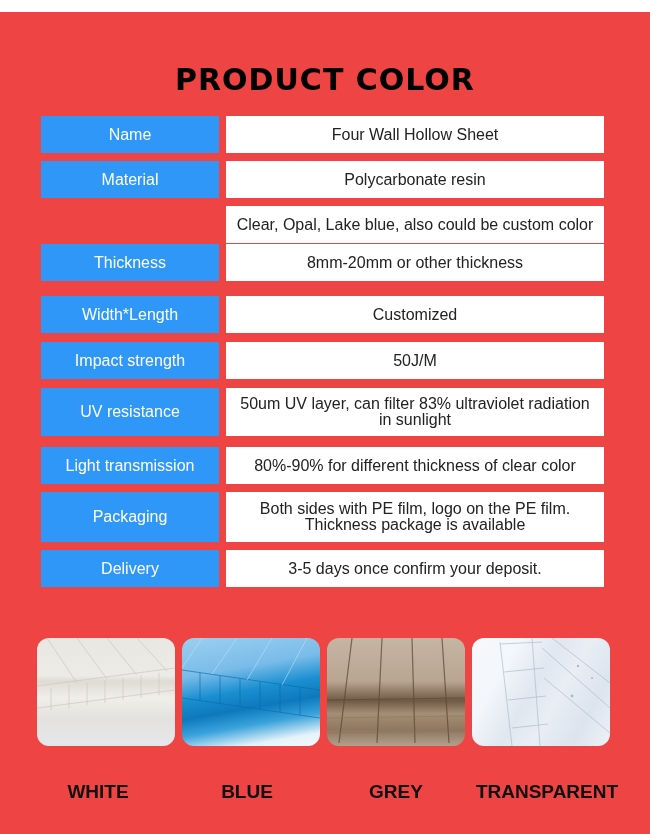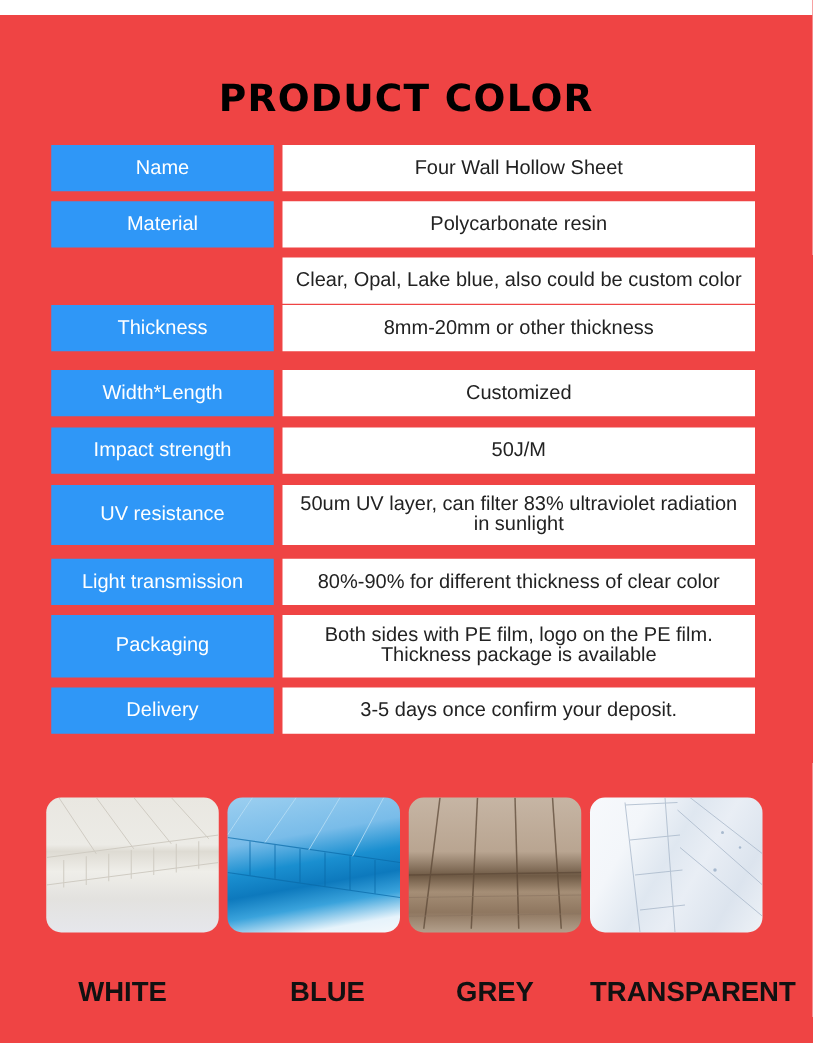--- a/index.html
+++ b/index.html
@@ -47,21 +47,21 @@
   }
   .sw-grey { left: 327px;
     background: linear-gradient(180deg, #c6b5a4 0%, #b9a591 40%, #6f5a45 58%, #a58e76 70%, #8f7760 85%, #b3a08c 100%);
   }
   .sw-transparent { left: 472px;
     background: linear-gradient(120deg, #f7f9fc 0%, #f3f6fa 25%, #dfe7f0 45%, #e9eef5 60%, #dce4ee 80%, #eef2f7 100%);
   }
   .stripes { position: absolute; inset: 0; }
   .caption {
     position: absolute; top: 769px; width: 150px; text-align: center;
-    font-size: 22px; color: #111111;
+    font-size: 19px; color: #111111;
     font-family: "Liberation Sans", sans-serif; font-weight: bold;
   }
 </style>
 </head>
 <body>
 
 <div class="page">
   <div class="title">PRODUCT COLOR</div>
 
   <div>
@@ -177,16 +177,16 @@
         <g fill="#8ea5bf" opacity="0.7">
           <circle cx="106" cy="28" r="1.2"></circle>
             <circle cx="100" cy="58" r="1.4"></circle>
             <circle cx="120" cy="40" r="1"></circle>
         </g>
       </svg>
     </div>
   </div>
 
   <div class="caption" style="left:23px;">WHITE</div>
-  <div class="caption" style="left:187px;">BLUE</div>
+  <div class="caption" style="left:172px;">BLUE</div>
   <div class="caption" style="left:321px;">GREY</div>
   <div class="caption" style="left:472px;width:150px;">TRANSPARENT</div>
 </div>
 
 </body></html>

